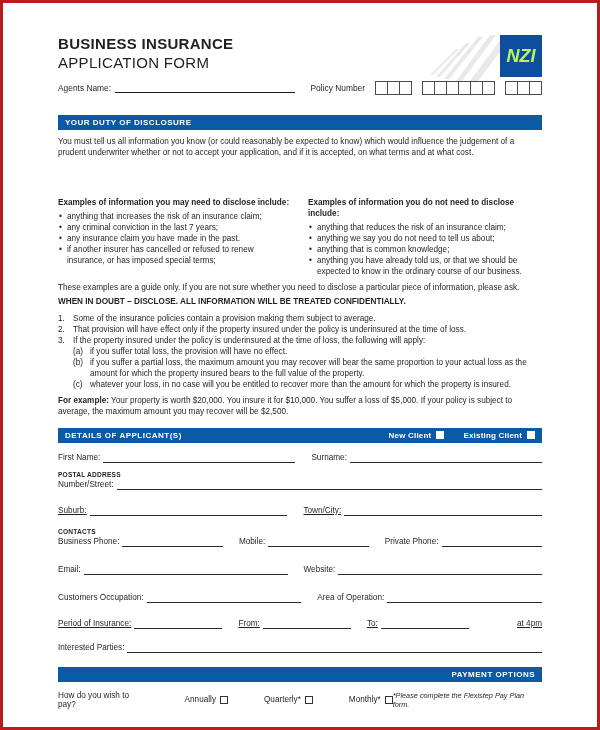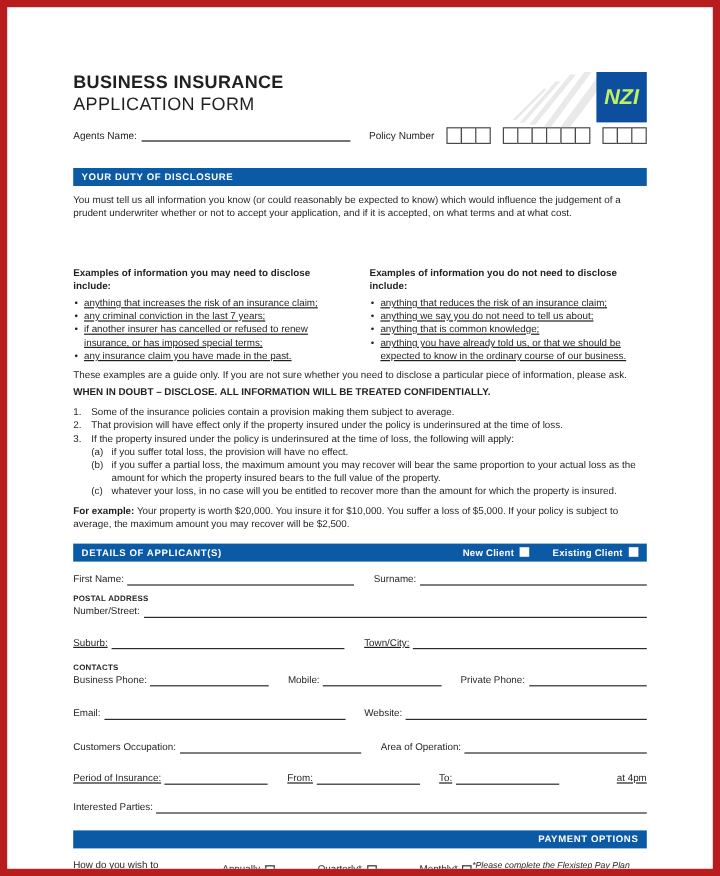--- a/index.html
+++ b/index.html
@@ -1,20 +1,20 @@
 <!DOCTYPE html>
 <html style="--header_blue: #0a5aa5; --logo_blue: #0d4f9e;"><head>
 <meta charset="utf-8">
 <style>
   * { margin:0; padding:0; box-sizing:border-box; }
   html,body { background:#fafafa; }
   body { font-family:"Liberation Sans", sans-serif; color:#231f20; }
   .page {
     width:600px; height:730px; margin:0 auto; background:#fff;
-    border:6px solid #b91c1c; padding:54px 55px 0; overflow:hidden; position:relative;
+    border:3px solid #b91c1c; padding:32px 55px 0; overflow:hidden; position:relative;
   }
 
   
   .header { display:flex; justify-content:space-between; align-items:flex-start; }
   .t1 { font-size:15px; font-weight:bold; letter-spacing:.3px; }
   .t2 { font-size:15px; font-weight:normal; letter-spacing:.3px; margin-top:2px; }
   .logo { position:relative; width:118px; height:46px; flex:none; }
   .logo svg { position:absolute; right:34px; top:0; }
   .logo-box {
     position:absolute; right:0; top:0; width:42px; height:42px;
@@ -41,21 +41,21 @@
   .wbox.last { margin-right:0; }
 
   .body-txt { font-size:8.2px; line-height:1.34; }
   .mt-bar1 { margin-top:20px; }
   .intro { margin-top:7px; }
 
   .cols { display:flex; gap:16px; margin-top:6px; }
   .col { flex:1; }
   .col-title { font-weight:bold; margin-bottom:3px;margin-top:33px; }
   .bullets { list-style:none; }
-  .bullets li { position:relative; padding-left:9px; line-height:1.34;text-decoration:underline; }
+  .bullets li { position:relative; padding-left:9px; line-height:1.34; }
   .bullets li::before { content:"\2022"; position:absolute; left:1px; }
 
   .guide { margin-top:5px; }
   .confidential { font-weight:bold; margin-top:3px; }
 
   .numlist { margin-top:6px; }
   .nrow { display:flex; line-height:1.34; }
   .nrow .num { flex:none; width:15px; }
   .nrow.sub { padding-left:15px; }
   .nrow.sub .num { width:17px; }
@@ -131,22 +131,22 @@
     <span>YOUR DUTY OF DISCLOSURE</span>
   </div>
   <div class="body-txt intro">You must tell us all information you know (or could reasonably be expected to know) which would influence the judgement of a prudent underwriter whether or not to accept your application, and if it is accepted, on what terms and at what cost.</div>
 
   <div class="cols body-txt">
     <div class="col">
       <div class="col-title">Examples of information you may need to disclose include:</div>
       <ul class="bullets">
         <li>anything that increases the risk of an insurance claim;</li>
         <li>any criminal conviction in the last 7 years;</li>
+        <li>any insurance claim you have made in the past.</li>
         <li>if another insurer has cancelled or refused to renew insurance, or has imposed special terms;</li>
-        <li>any insurance claim you have made in the past.</li>
       </ul>
     </div>
     <div class="col">
       <div class="col-title">Examples of information you do not need to disclose include:</div>
       <ul class="bullets">
         <li>anything that reduces the risk of an insurance claim;</li>
         <li>anything we say you do not need to tell us about;</li>
         <li>anything that is common knowledge;</li>
         <li>anything you have already told us, or that we should be expected to know in the ordinary course of our business.</li>
       </ul>

